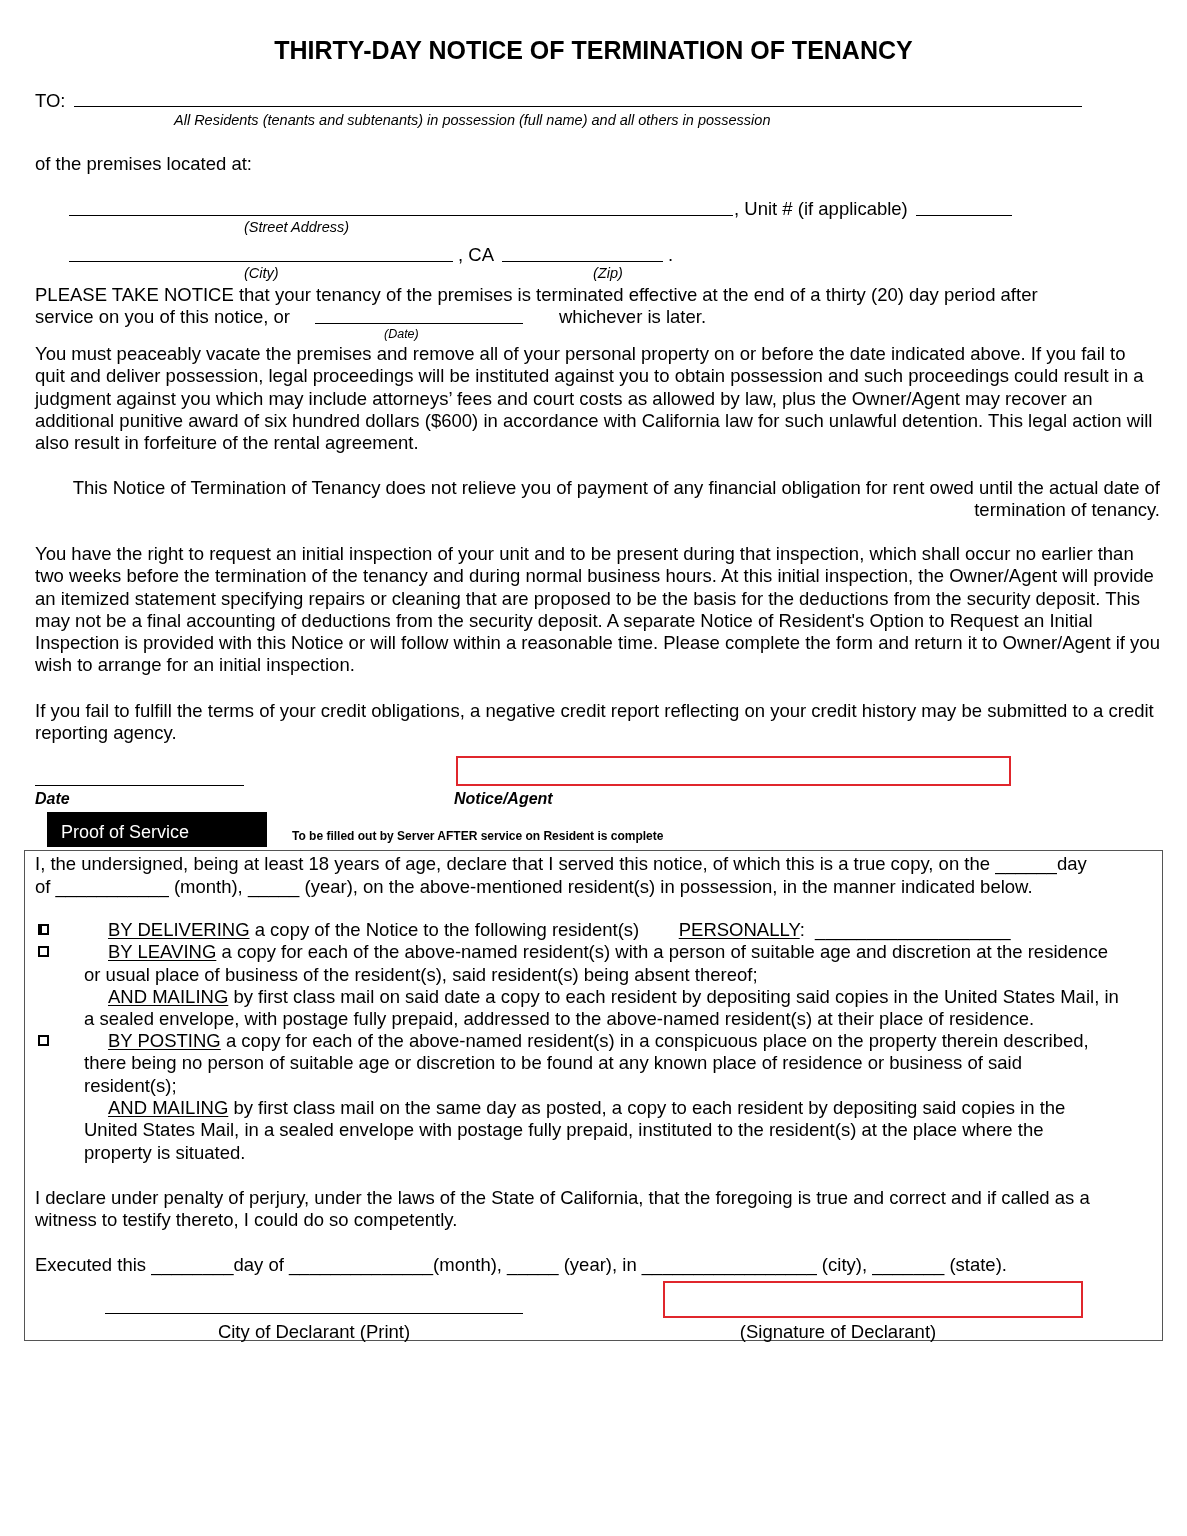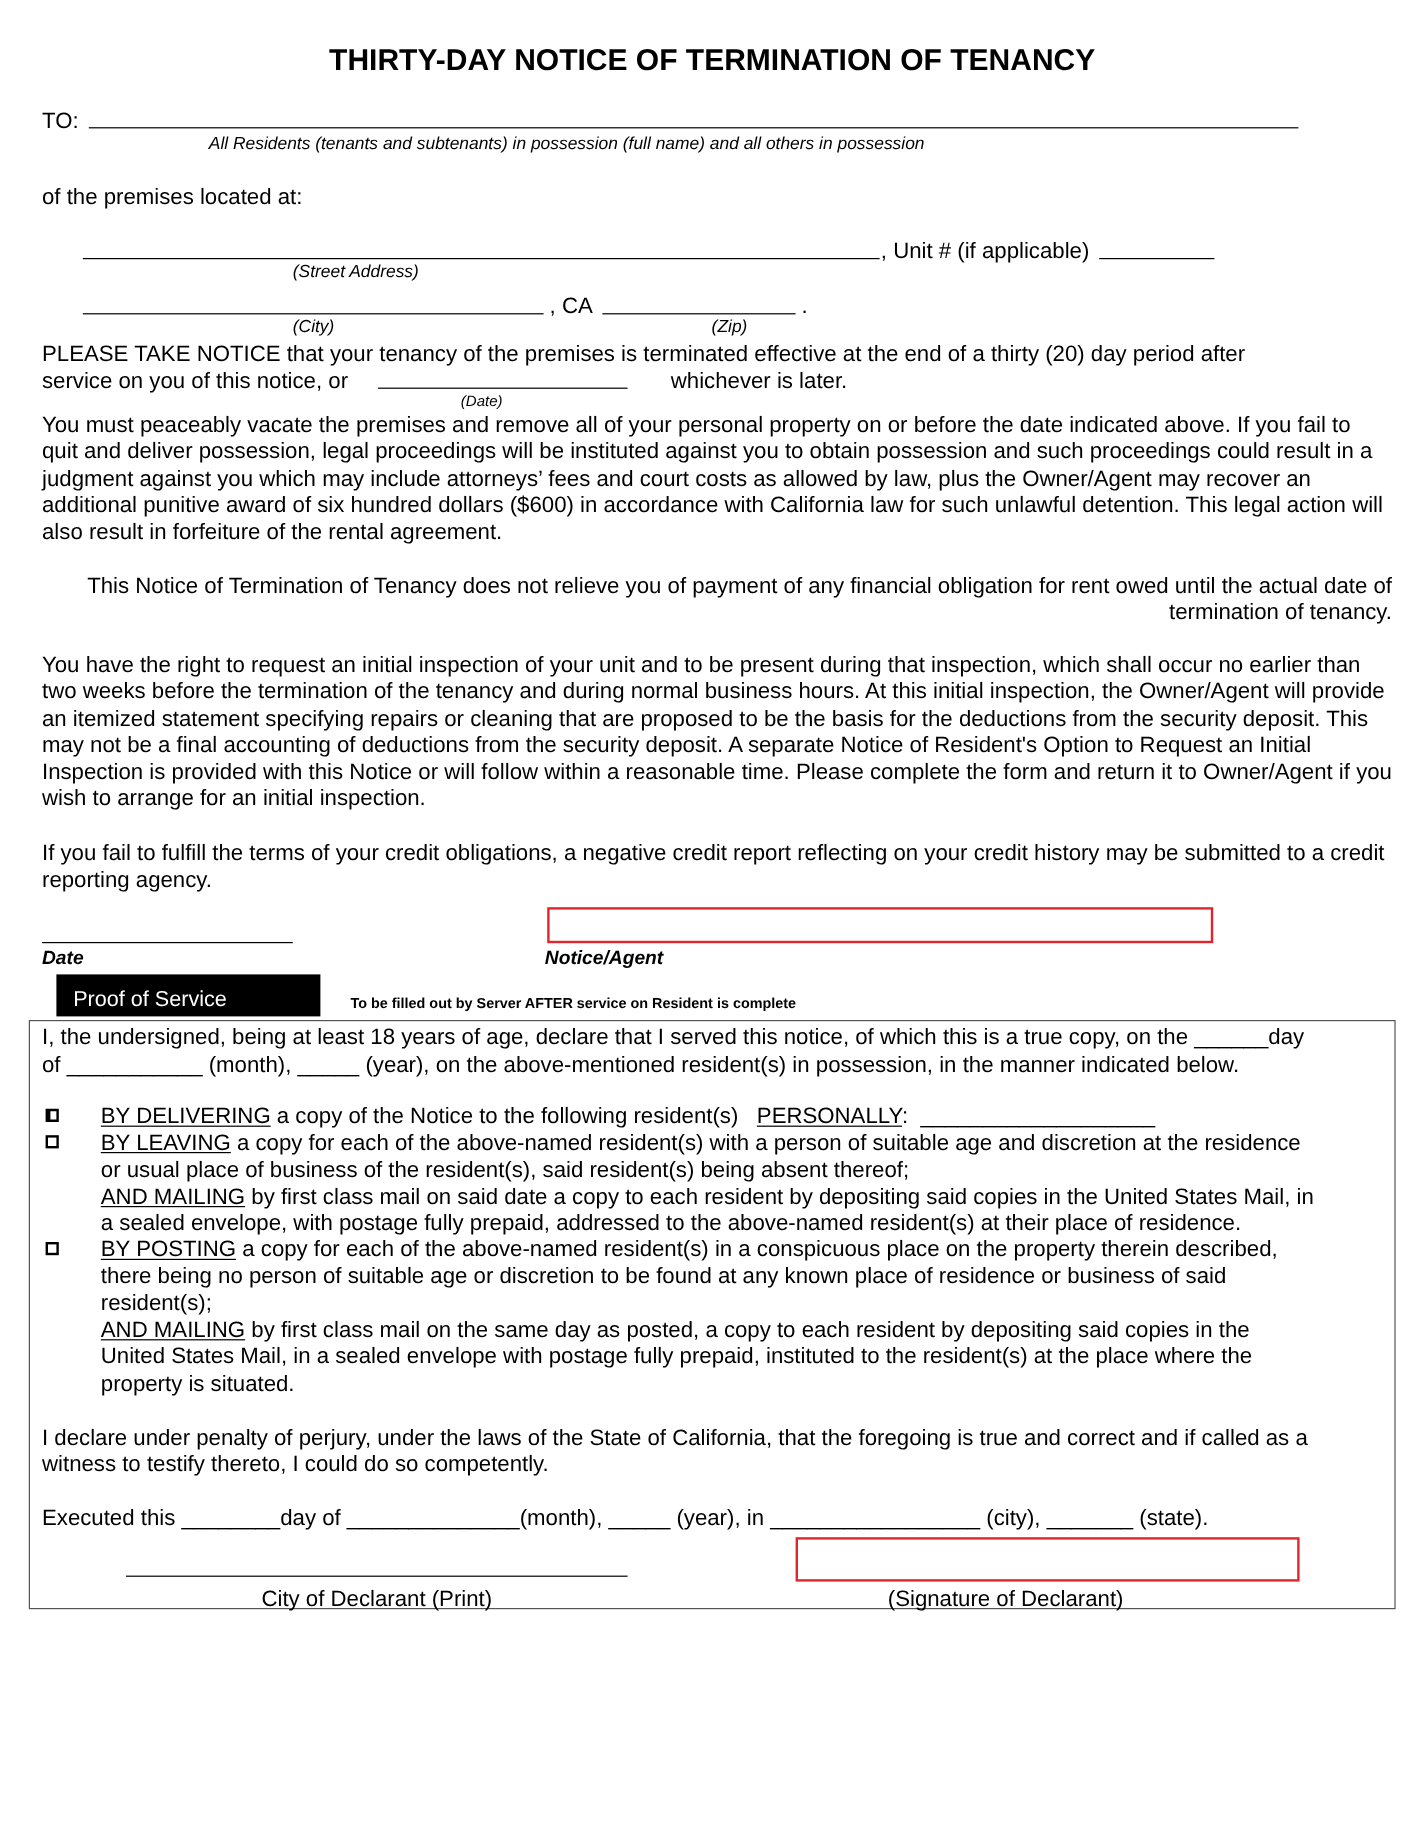--- a/index.html
+++ b/index.html
@@ -21,21 +21,21 @@
   .pos-sub { left: 292px; top: 829px; font-weight: bold; font-size: 12px; }
   .pos-box {
     position: absolute; left: 24px; top: 850px; width: 1139px; height: 491px;
     border: 1px solid #555; box-sizing: border-box;
   }
   .cb {
     position: absolute; width: 11px; height: 11px; border: 2px solid #000; background: #fff;
     box-sizing: border-box;
   }
   .cb.checked { border-left-width: 4px; }
-  u { text-decoration: underline; text-underline-offset: 2px; }
+  u { text-decoration: underline; text-underline-offset: 2px; margin-left: 24px; }
   .row { position: absolute; left: 84px; line-height: 22.3px; white-space: nowrap; }
   .center { text-align: center; }
 </style>
 </head>
 <body>
 
 <div class="abs title">THIRTY-DAY NOTICE OF TERMINATION OF TENANCY</div>
 
 <div class="abs" style="left:35px; top:90px;">TO:</div>
 <div class="line" style="left:74px; top:106px; width:1008px;"></div>

